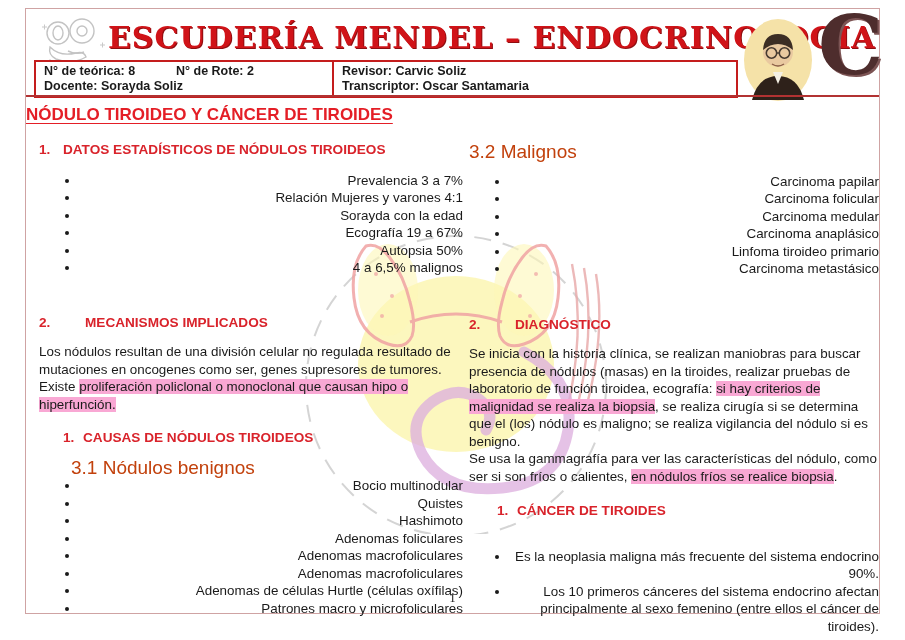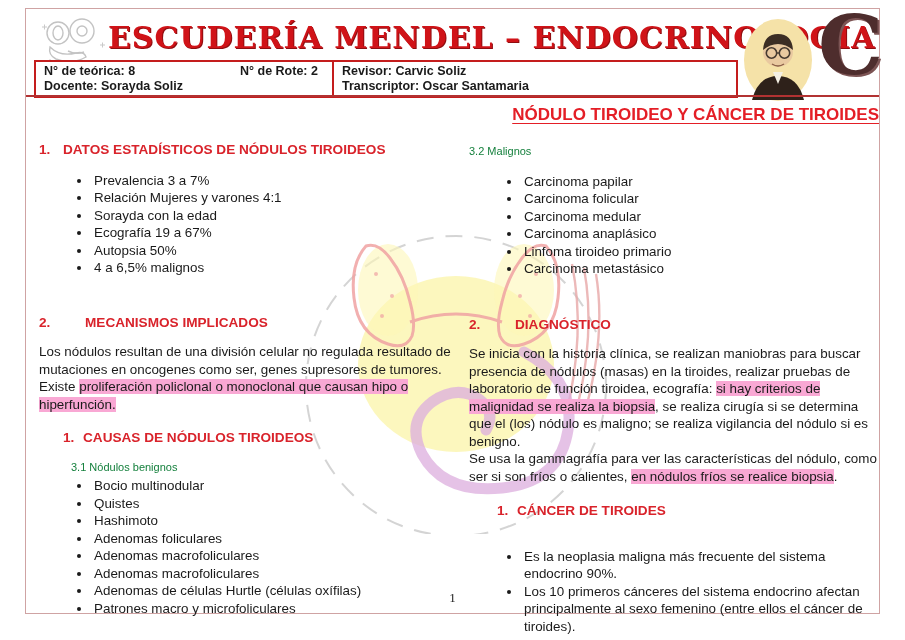--- a/index.html
+++ b/index.html
@@ -25,43 +25,43 @@
     color:#4e2d2d;text-shadow:2px 2px 0 #7c5454;
   }
   .info-table{
     position:absolute;left:8px;top:51px;width:700px;
     border:2px solid #c41d1d;display:flex;background:#fff;
   }
   .info-cell{padding:2px 8px;font-weight:bold;font-size:12.5px;line-height:15px;}
   .info-cell.left{width:280px;border-right:2px solid #c41d1d;}
   .info-cell.right{flex:1;}
   .info-row{display:flex;}
-  .info-row .first{width:196px;}
+  .info-row .first{width:132px;}
   .header-rule{
     position:absolute;left:0;top:86px;width:853px;border-top:2px solid #b23232;
   }
   
   .doc-title{
-    position:absolute;left:0;top:96px;width:853px;text-align:right;
+    position:absolute;left:0;top:96px;width:853px;text-align:left;
     font-weight:bold;font-size:17px;color:#e41e26;
     text-decoration:underline;text-underline-offset:3px;
   }
   
   .watermark{position:absolute;left:240px;top:215px;width:400px;height:310px;z-index:0;pointer-events:none;}
   
   .col{position:absolute;top:130px;z-index:1;font-size:13.4px;line-height:17.5px;}
   .col-left{left:13px;width:424px;}
   .col-right{left:443px;width:410px;}
   .sec-head{display:flex;font-weight:bold;color:#d9232b;font-size:13.6px;margin:0;}
   .sec-head .num{flex:none;}
   .num-sm{width:24px;}
   .num-tab{width:46px;}
   .sub-head{display:flex;font-weight:bold;color:#d9232b;font-size:13.6px;margin:0;}
-  .sub-red{color:#15803d;font-size:11px;font-weight:normal;margin:0;}
-  ul.blist{margin:12px;padding-left:41px;}
+  .sub-red{color:#c2410c;font-size:19px;font-weight:normal;margin:0;}
+  ul.blist{margin:0;padding-left:41px;text-align:right;}
   ul.blist li{padding-left:2px;margin:0;}
   mark{background:#f9a8d4;color:inherit;padding:0;}
   p{margin:0;}
   
   .page-number{
     position:absolute;left:0;top:581px;width:853px;text-align:center;
     font-family:"Liberation Serif", serif;font-size:13px;color:#222;z-index:1;
   }
 </style>
 </head>

